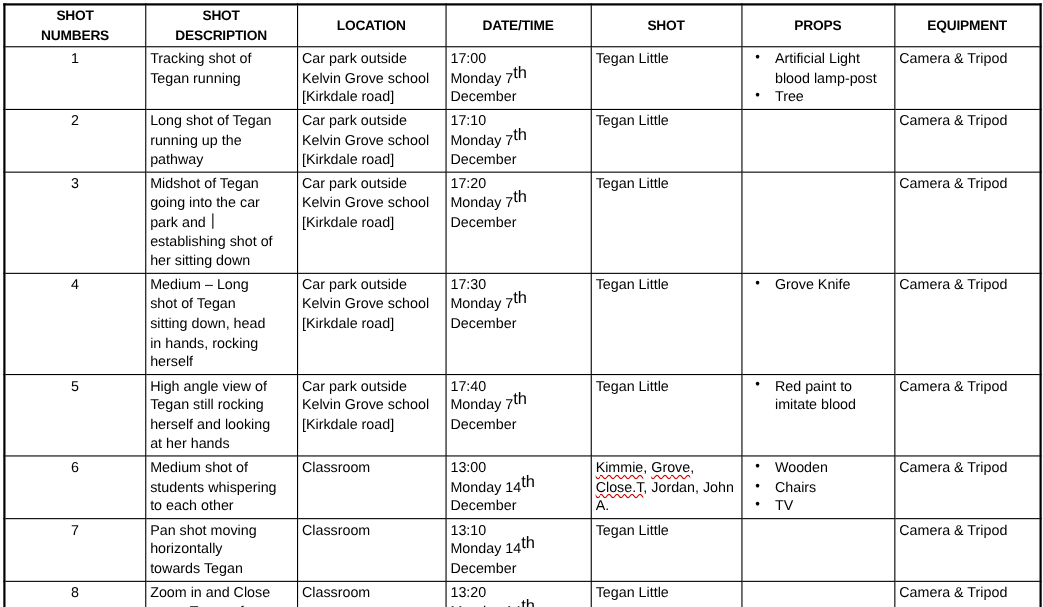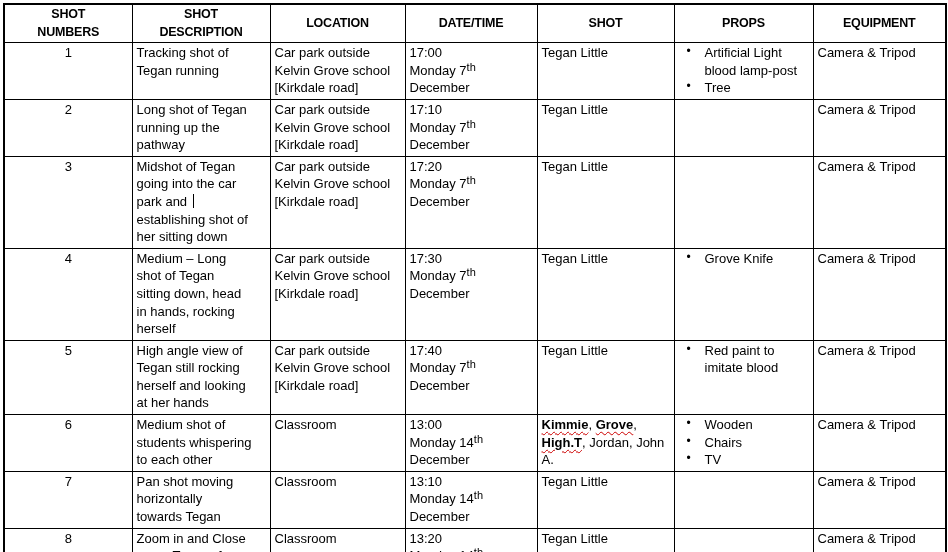--- a/index.html
+++ b/index.html
@@ -51,32 +51,31 @@
     position: relative;
     padding-left: 28px;
   }
   .prop-bullet {
     position: absolute;
     left: 10px;
     top: -1px;
     font-size: 12px;
   }
   sup.ord {
-    font-size: 11px;
+    font-size: 15px;
     line-height: 0;
     vertical-align: 4.5px;
     letter-spacing: 0;
   }
   .squiggle {
     text-decoration: underline;
     text-decoration-style: wavy;
     text-decoration-color: var(--squiggle, #cc0000);
     text-decoration-thickness: 1px;
     text-underline-offset: 2px;
-    font-weight: bold;
   }
   .text-cursor {
     display: inline-block;
     width: 1.4px;
     height: 14px;
     background: var(--text, #000000);
     vertical-align: -2px;
     margin-left: 2px;
   }
 </style>
@@ -201,21 +200,21 @@
   <tr>
     <td class="num"><span class="cell-text">6</span></td>
     <td><span class="cell-text">Medium shot of
 students whispering
 to each other</span></td>
     <td><span class="cell-text">Classroom</span></td>
     <td><span class="cell-text">13:00
 Monday 14<sup class="ord">th</sup>
 December</span></td>
     <td><span class="cell-text"><span class="squiggle">Kimmie</span>, <span class="squiggle">Grove</span>,
-<span class="squiggle">High.T</span>, Jordan, John
+<span class="squiggle">Close.T</span>, Jordan, John
 A.</span></td>
     <td class="props-cell">
           <div class="prop-item"><span class="prop-bullet">•</span><span class="cell-text">Wooden</span></div>
           <div class="prop-item"><span class="prop-bullet">•</span><span class="cell-text">Chairs</span></div>
           <div class="prop-item"><span class="prop-bullet">•</span><span class="cell-text">TV</span></div>
         </td>
     <td><span class="cell-text">Camera &amp; Tripod</span></td>
   </tr>
 
   <tr>

